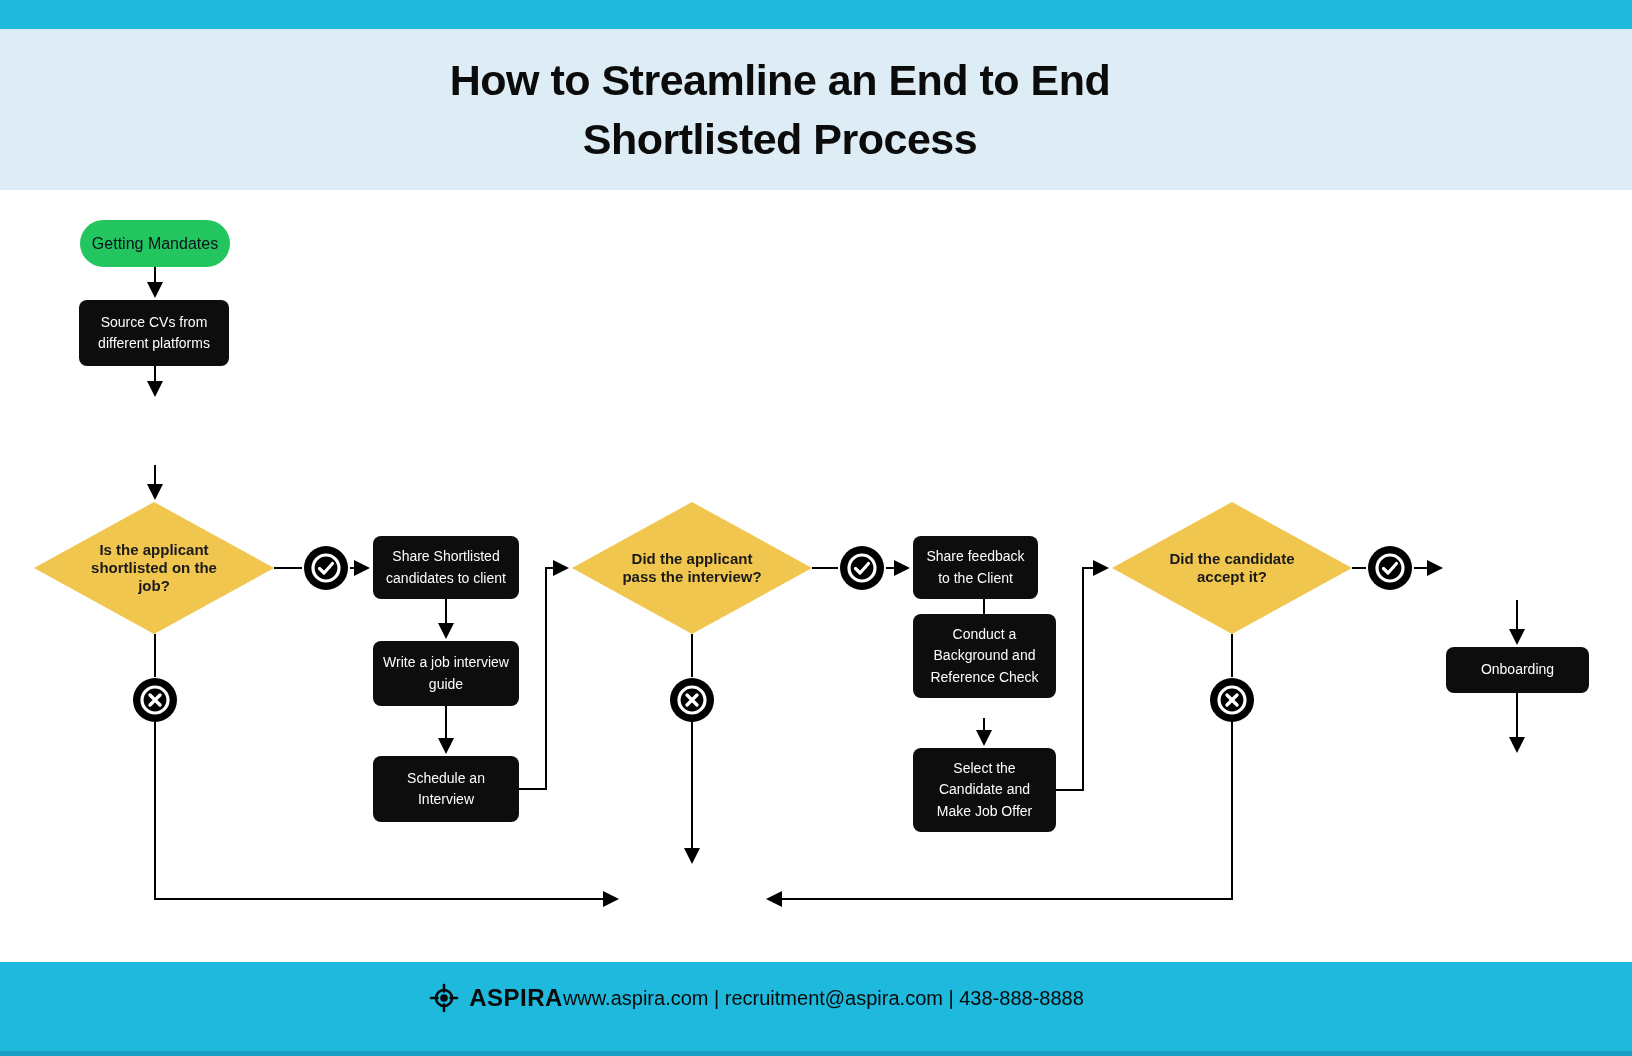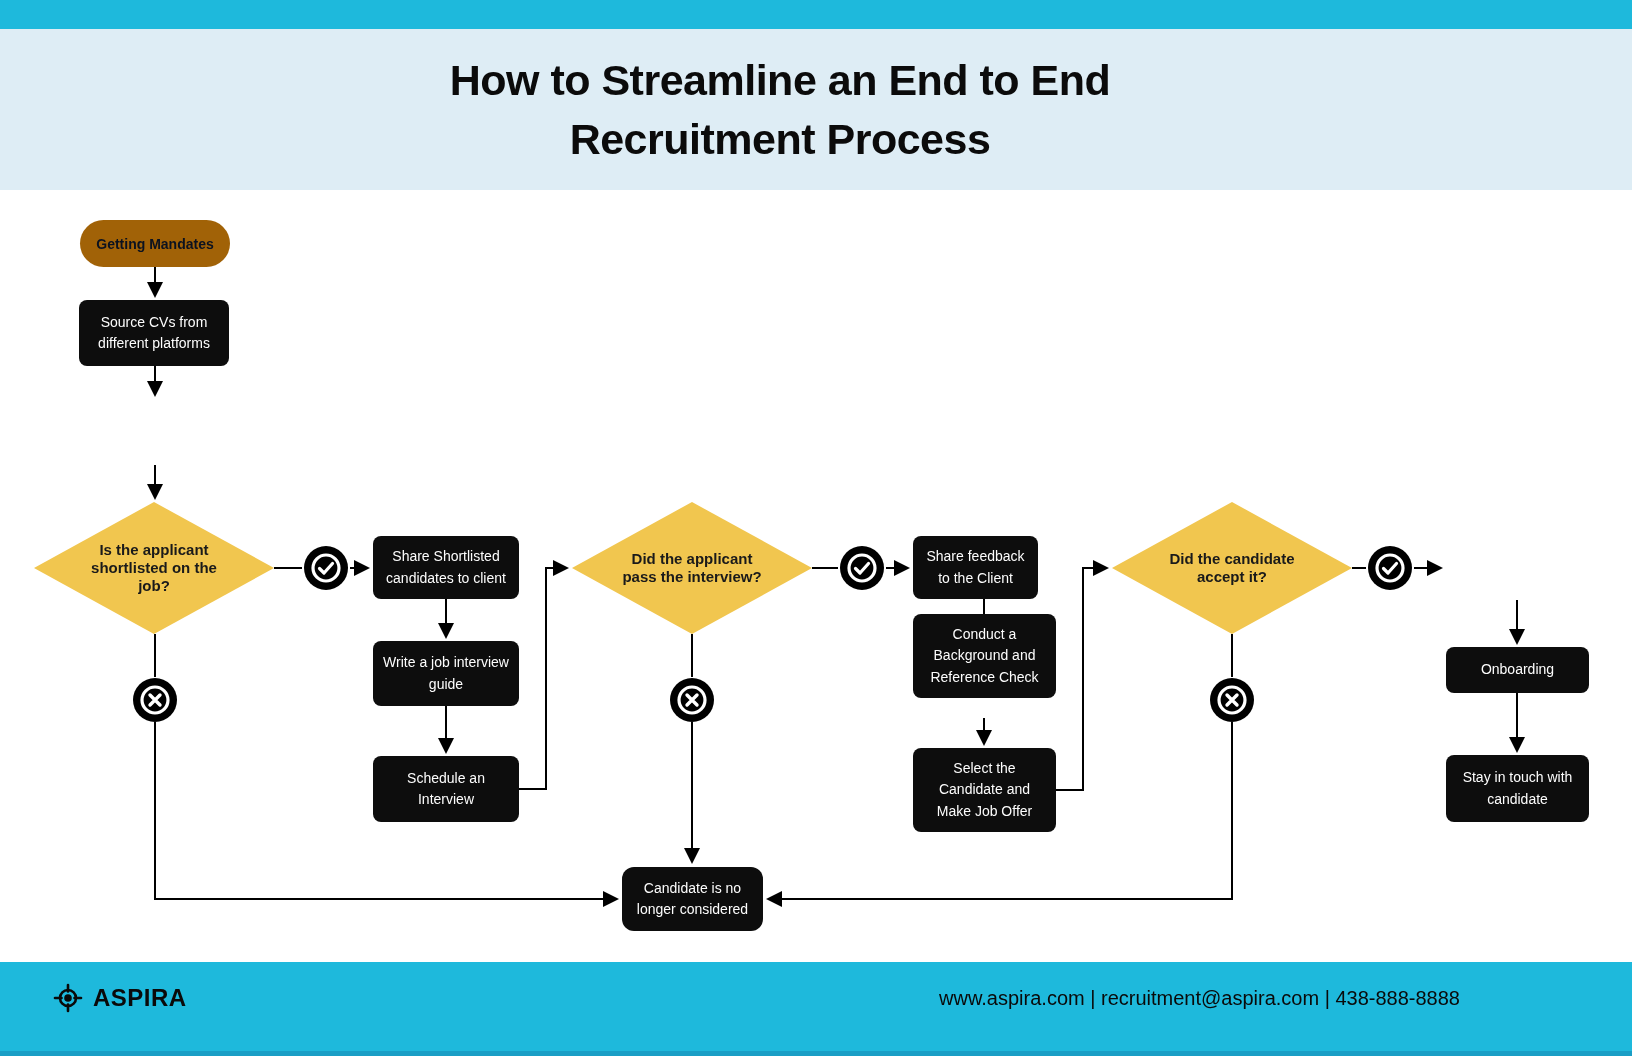--- a/index.html
+++ b/index.html
@@ -12,44 +12,44 @@
   .topbar{position:absolute;left:0;top:0;width:1632px;height:29px;background:#1eb9dc;}
   .header{position:absolute;left:0;top:29px;width:1632px;height:161px;background:#deedf5;
     display:flex;align-items:center;}
   .title{width:1560px;text-align:center;font-size:43px;line-height:1.37;font-weight:bold;
     color:#0b0b0b;letter-spacing:-0.5px;}
   
   .canvas{position:absolute;left:0;top:190px;width:1632px;height:772px;}
   .canvas svg.connectors{position:absolute;left:0;top:0;}
   .node{position:absolute;display:flex;align-items:center;justify-content:center;
     text-align:center;box-sizing:border-box;}
-  .pill{background:#a16207;color:#0b1220;font-weight:bold;font-size:14px;border-radius:25px;}
+  .pill{background:#22c55e;color:#0b1220;font-weight:normal;font-size:16px;border-radius:25px;}
   .black-box{background:#0d0d0d;color:#fdfdfd;font-size:14px;line-height:1.52;border-radius:8px;padding:6px 8px;}
   .diamond{background:#f1c64f;clip-path:polygon(50% 0,100% 50%,50% 100%,0 50%);}
   .diamond-label{max-width:140px;font-size:15px;font-weight:600;color:#1a1a1a;line-height:1.22;}
   .badge{background:#000;border-radius:50%;width:44px;height:44px;display:flex;
     align-items:center;justify-content:center;position:absolute;}
   
   .footer{position:absolute;left:0;top:962px;width:1632px;height:94px;background:#1eb9dc;}
   .footer-strip{position:absolute;left:0;top:1051px;width:1632px;height:5px;background:#1a9ec5;}
   .footer-inner{position:absolute;left:0;top:962px;width:1512px;height:72px;display:flex;
-    align-items:center;justify-content:space-between;box-sizing:border-box;padding:0 52px;}
+    align-items:center;justify-content:center;box-sizing:border-box;padding:0 52px;}
   .brand{display:flex;align-items:center;gap:9px;}
   .brand-text{font-size:24px;font-weight:bold;color:#0a0a0a;letter-spacing:0.5px;}
   .contact{font-size:20px;color:#0a0a0a;}
 </style>
 </head>
 <body>
 
 <div class="topbar"></div>
 
 <div class="header">
   <div class="title">
     <div>How to Streamline an End to End</div>
-    <div>Recruitment Process</div>
+    <div>Shortlisted Process</div>
   </div>
 </div>
 
 <div class="canvas">
 
   <svg class="connectors" width="1632" height="772" viewBox="0 0 1632 772">
     <defs>
       <marker id="arrow" markerWidth="9" markerHeight="9" refX="7" refY="4" orient="auto">
         <path d="M0,0 L8,4 L0,8 Z" fill="#000"></path>
       </marker>
@@ -127,42 +127,40 @@
   <div class="badge" style="left:1368px;top:356px">
     <svg width="44" height="44" viewBox="0 0 44 44">
       <circle cx="22" cy="22" r="13" fill="none" stroke="#fff" stroke-width="3.2"></circle>
       <path d="M15.5 22.5 l4.5 4.5 L28.5 17.5" fill="none" stroke="#fff" stroke-width="3.2" stroke-linecap="round" stroke-linejoin="round"></path>
     </svg>
   </div>
 
 
   <div class="node black-box" style="left:1446px;top:457px;width:143px;height:46px">Onboarding</div>
 
-  <div class="node black-box" style="left:1446px;top:565px;width:143px;height:67px">Stay in touch with candidate</div>
 
   <div class="badge" style="left:133px;top:488px">
     <svg width="44" height="44" viewBox="0 0 44 44">
       <circle cx="22" cy="22" r="13" fill="none" stroke="#fff" stroke-width="3.2"></circle>
       <path d="M17 17 L27 27 M27 17 L17 27" stroke="#fff" stroke-width="3.4" stroke-linecap="round"></path>
     </svg>
   </div>
   <div class="badge" style="left:670px;top:488px">
     <svg width="44" height="44" viewBox="0 0 44 44">
       <circle cx="22" cy="22" r="13" fill="none" stroke="#fff" stroke-width="3.2"></circle>
       <path d="M17 17 L27 27 M27 17 L17 27" stroke="#fff" stroke-width="3.4" stroke-linecap="round"></path>
     </svg>
   </div>
   <div class="badge" style="left:1210px;top:488px">
     <svg width="44" height="44" viewBox="0 0 44 44">
       <circle cx="22" cy="22" r="13" fill="none" stroke="#fff" stroke-width="3.2"></circle>
       <path d="M17 17 L27 27 M27 17 L17 27" stroke="#fff" stroke-width="3.4" stroke-linecap="round"></path>
     </svg>
   </div>
 
-  <div class="node black-box" style="left:622px;top:677px;width:141px;height:64px;border-radius:12px">Candidate is no longer considered</div>
 </div>
 
 <div class="footer"></div>
 <div class="footer-strip"></div>
 <div class="footer-inner">
   <div class="brand">
     <svg width="32" height="32" viewBox="0 0 32 32">
       <circle cx="16" cy="16" r="8" fill="none" stroke="#0a0a0a" stroke-width="2.6"></circle>
       <circle cx="16" cy="16" r="3.8" fill="#0a0a0a"></circle>
       <g stroke="#0a0a0a" stroke-width="2.6" stroke-linecap="round">

